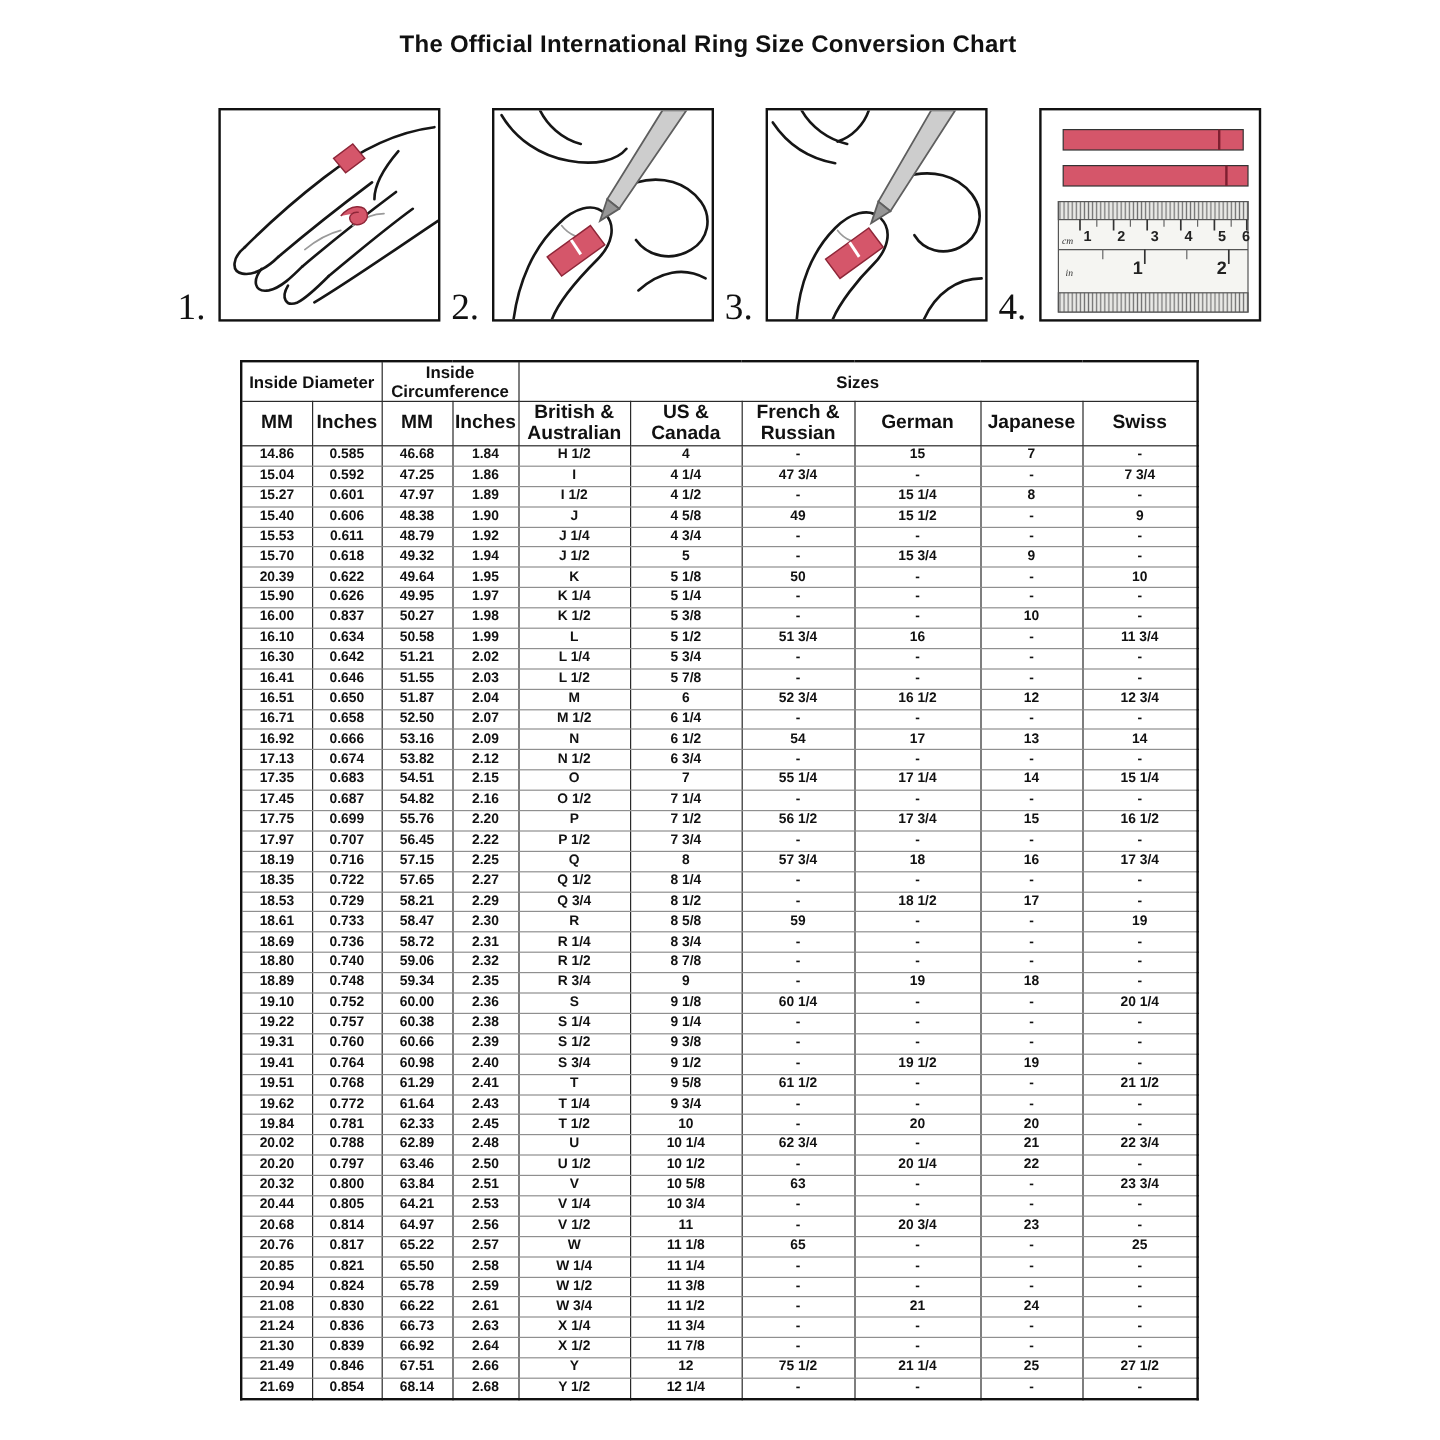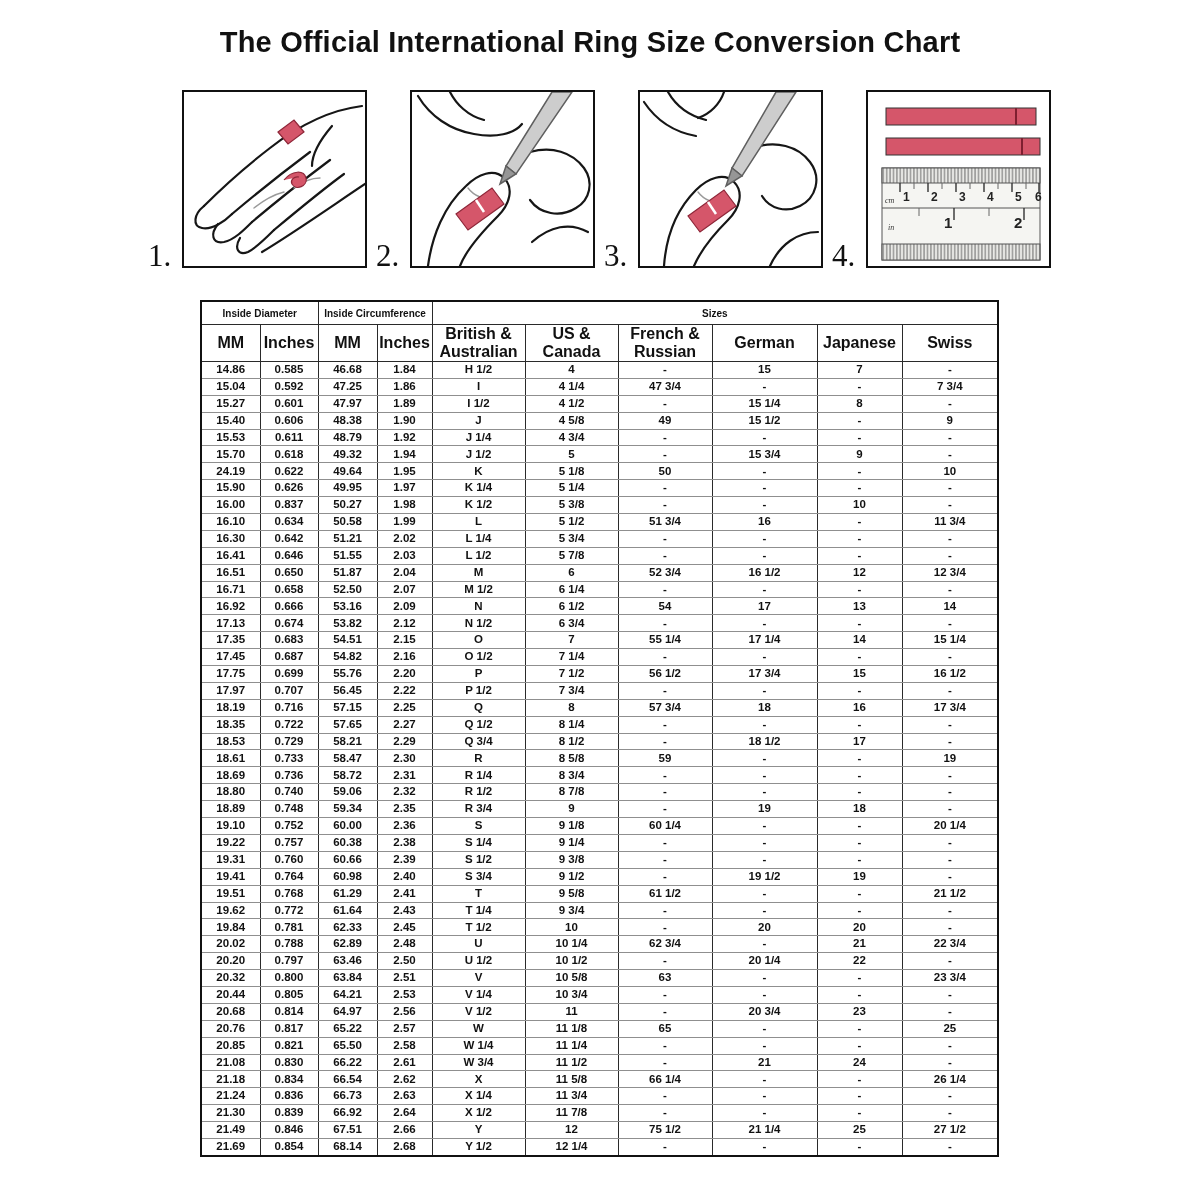--- a/index.html
+++ b/index.html
@@ -1,31 +1,31 @@
 <!DOCTYPE html>
 <html><head>
 <meta charset="utf-8">
 <style>
   html,body{margin:0;padding:0;background:#fff;}
   .page{position:relative;width:1200px;height:1200px;background:#fff;overflow:hidden;
         font-family:"Liberation Sans",sans-serif;color:#111;}
   .title{position:absolute;top:26px;left:0;width:1180px;text-align:center;
-         font-size:29px;font-weight:bold;letter-spacing:.2px;}
+         font-size:20px;font-weight:bold;letter-spacing:.2px;}
   
   .steps{position:absolute;top:90px;left:148px;display:flex;}
   .step{display:flex;align-items:flex-end;margin-right:9px;}
   .step-label{font-family:"Liberation Serif",serif;font-size:31px;line-height:1;
               width:34px;text-align:left;transform:translateY(3px);}
   .step-box{width:185px;height:178px;border:2px solid #111;box-sizing:border-box;background:#fff;}
   .step-box svg{display:block;}
   
   .table-wrap{position:absolute;top:300px;left:200px;}
   table{border-collapse:collapse;table-layout:fixed;width:798px;border:2px solid #111;}
   th,td{border:1px solid #2a2a2a;text-align:center;vertical-align:middle;padding:0;overflow:hidden;}
-  th.gh{height:22px;font-size:10px;}
+  th.gh{height:22px;font-size:14px;}
   th.ch{height:36px;font-size:16px;white-space:pre-line;line-height:1.12;}
   tbody td{height:15.9px;font-size:11.5px;font-weight:bold;line-height:1;
            border-top:1px solid #8f8f8f;border-bottom:1px solid #8f8f8f;}
 </style>
 </head>
 <body>
 
 <div class="page">
 
   <div class="title">The Official International Ring Size Conversion Chart</div>
@@ -266,21 +266,21 @@
             <td>49.32</td>
             <td>1.94</td>
             <td>J 1/2</td>
             <td>5</td>
             <td>-</td>
             <td>15 3/4</td>
             <td>9</td>
             <td>-</td>
           </tr>
           <tr>
-            <td>24.19</td>
+            <td>20.39</td>
             <td>0.622</td>
             <td>49.64</td>
             <td>1.95</td>
             <td>K</td>
             <td>5 1/8</td>
             <td>50</td>
             <td>-</td>
             <td>-</td>
             <td>10</td>
           </tr>
@@ -686,42 +686,42 @@
             <td>65.50</td>
             <td>2.58</td>
             <td>W 1/4</td>
             <td>11 1/4</td>
             <td>-</td>
             <td>-</td>
             <td>-</td>
             <td>-</td>
           </tr>
           <tr>
+            <td>20.94</td>
+            <td>0.824</td>
+            <td>65.78</td>
+            <td>2.59</td>
+            <td>W 1/2</td>
+            <td>11 3/8</td>
+            <td>-</td>
+            <td>-</td>
+            <td>-</td>
+            <td>-</td>
+          </tr>
+          <tr>
             <td>21.08</td>
             <td>0.830</td>
             <td>66.22</td>
             <td>2.61</td>
             <td>W 3/4</td>
             <td>11 1/2</td>
             <td>-</td>
             <td>21</td>
             <td>24</td>
             <td>-</td>
-          </tr>
-          <tr>
-            <td>21.18</td>
-            <td>0.834</td>
-            <td>66.54</td>
-            <td>2.62</td>
-            <td>X</td>
-            <td>11 5/8</td>
-            <td>66 1/4</td>
-            <td>-</td>
-            <td>-</td>
-            <td>26 1/4</td>
           </tr>
           <tr>
             <td>21.24</td>
             <td>0.836</td>
             <td>66.73</td>
             <td>2.63</td>
             <td>X 1/4</td>
             <td>11 3/4</td>
             <td>-</td>
             <td>-</td>

